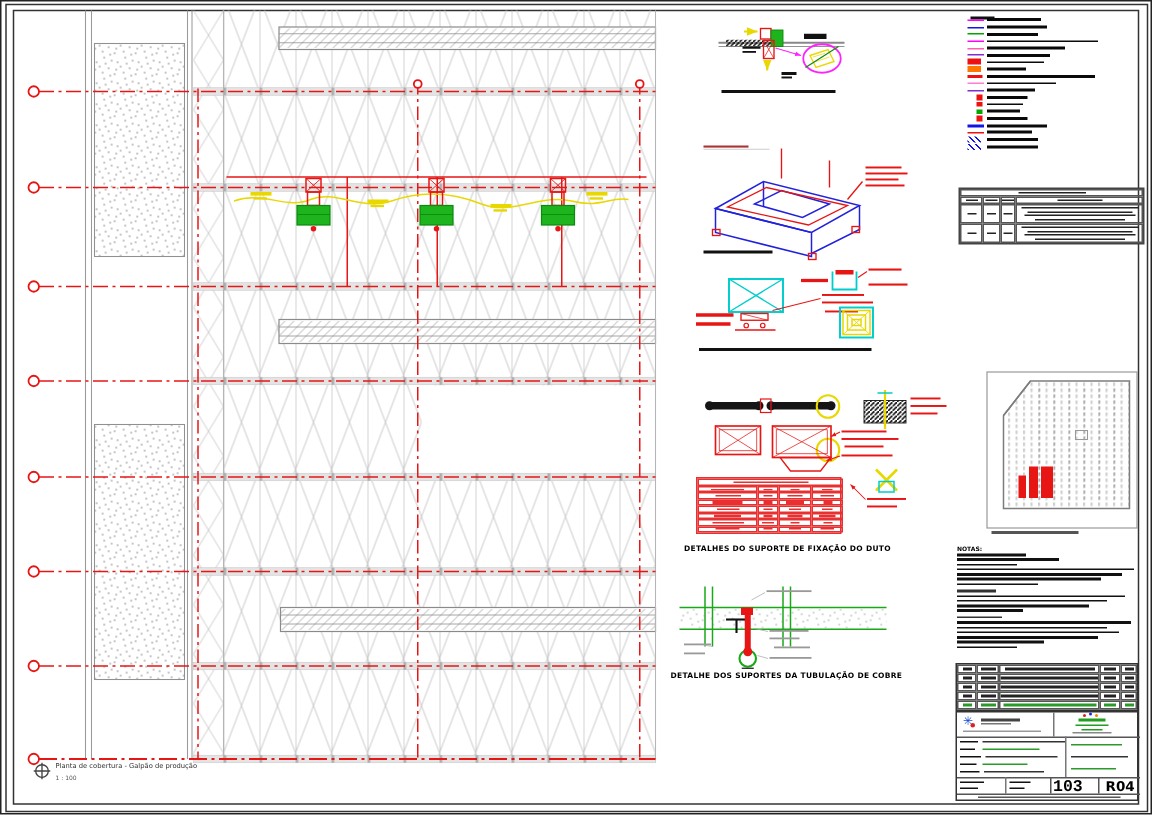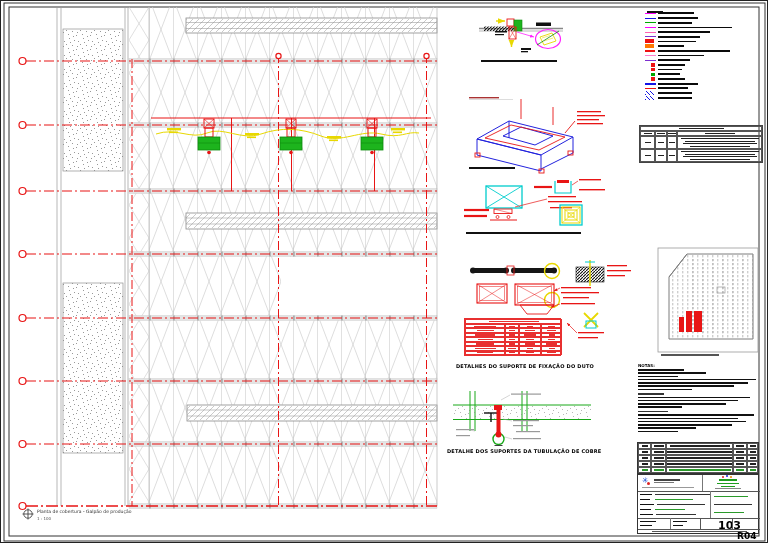--- a/index.html
+++ b/index.html
@@ -816,23 +816,23 @@
   </div>
   <div class="abs" style="left:0;top:43px;width:122px;border-top:0.5px solid #555;"></div>
 
   <div class="abs" style="left:0;top:43px;width:122px;height:11px;">
     <span class="blob" style="left:2px;top:3px;width:16px;height:1.4px;"></span>
     <span class="blob" style="left:2px;top:7px;width:12px;height:1.4px;"></span>
     <span class="abs" style="left:32px;top:0;height:11px;border-left:0.5px solid #777;"></span>
     <span class="blob" style="left:35px;top:3px;width:14px;height:1.4px;"></span>
     <span class="blob" style="left:35px;top:7px;width:10px;height:1.4px;"></span>
     <span class="abs" style="left:62px;top:0;height:11px;border-left:0.5px solid #555;"></span>
-    <span id="sheetnum" class="abs" style="left:80px;top:0.5px;">103</span>
+    <span id="sheetnum" class="abs" style="left:64px;top:0.5px;font-family:Liberation Mono, monospace;">103</span>
     <span class="abs" style="left:94px;top:0;height:11px;border-left:0.5px solid #555;"></span>
-    <span id="sheetrev" class="abs" style="left:99px;top:13px;">R04</span>
+    <span id="sheetrev" class="abs" style="left:99px;top:2px;">R04</span>
   </div>
   <div class="abs" style="left:0;top:54px;width:122px;border-top:0.5px solid #555;"></div>
   <div class="abs" style="left:0;top:54px;width:122px;height:6px;">
     <span class="blob" style="left:14px;top:2px;width:95px;height:1.2px;background:#555;"></span>
   </div>
 </div>
 
 </div>
 
 </body></html>

